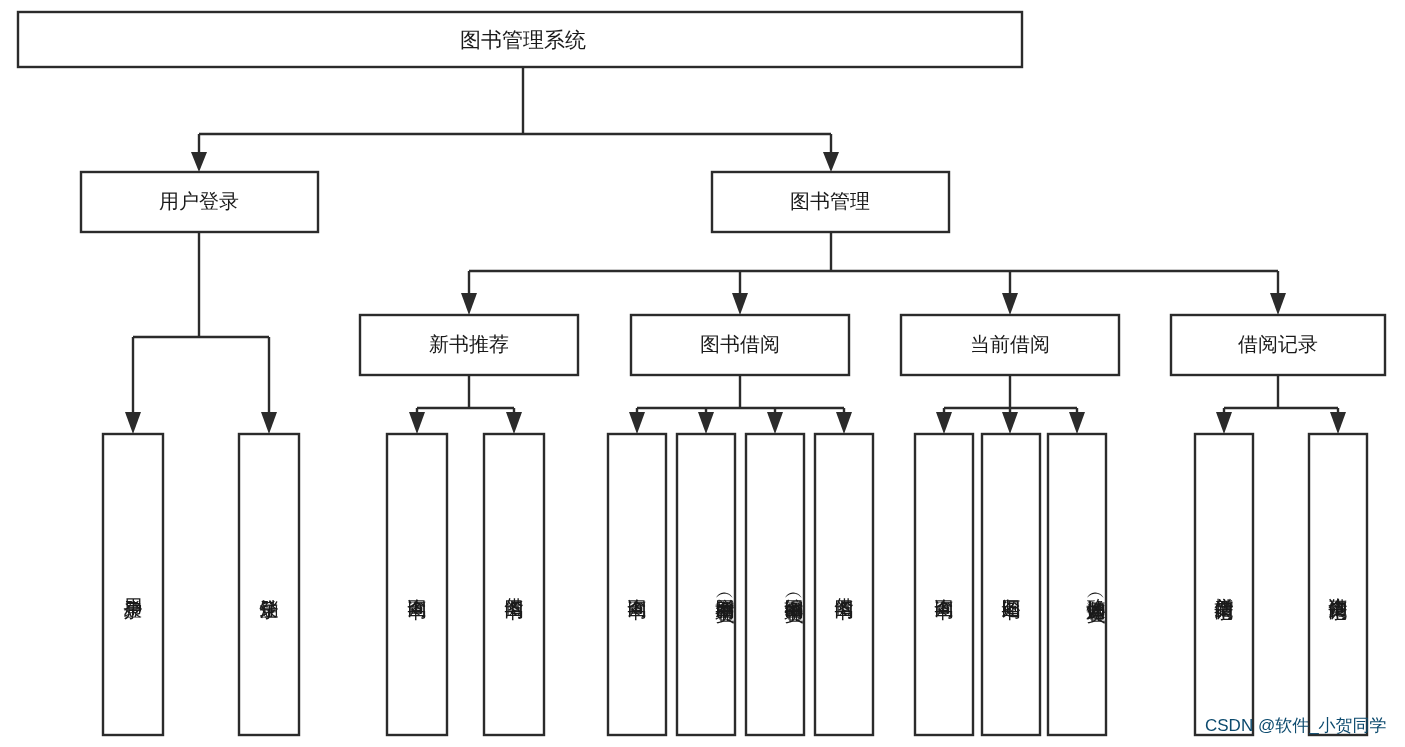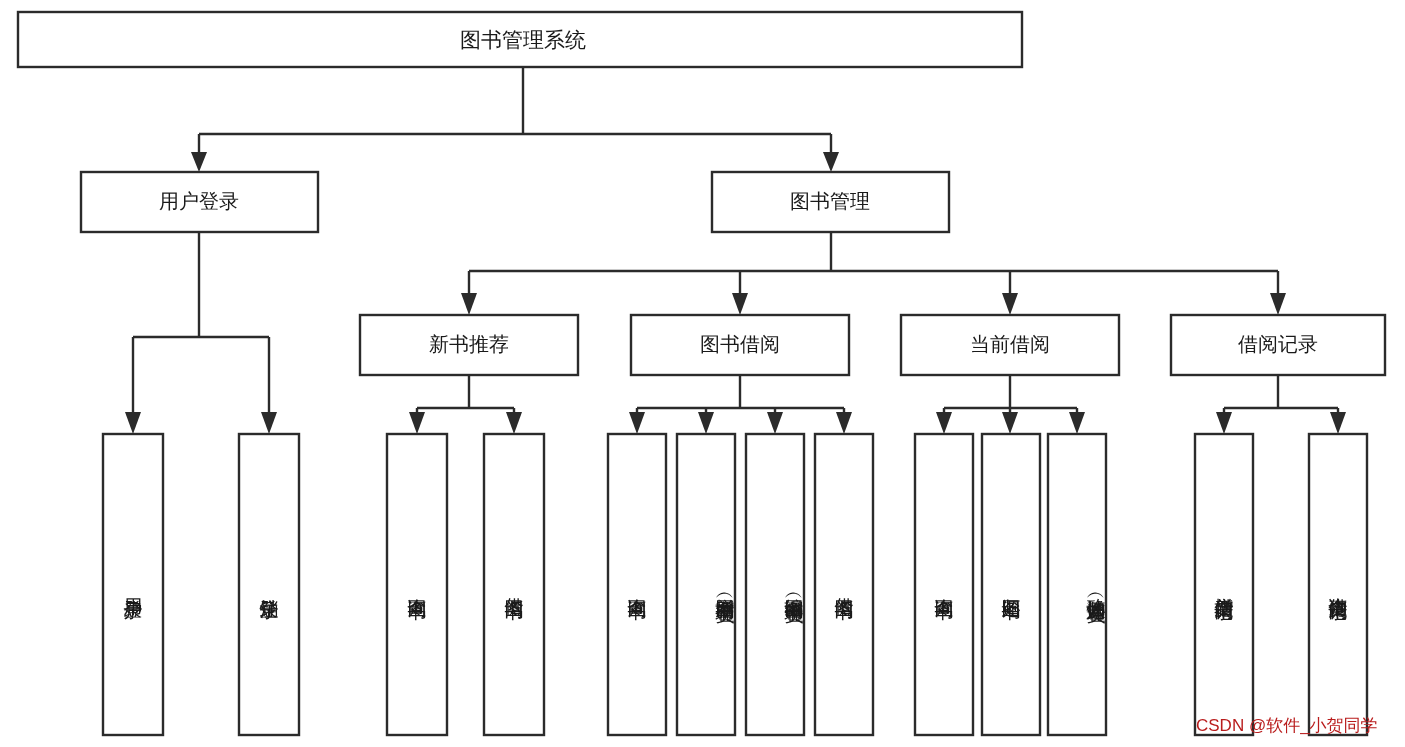--- a/index.html
+++ b/index.html
@@ -67,23 +67,24 @@
     letter-spacing: 1px;
     text-align: center;
     white-space: nowrap;
     pointer-events: none;
     user-select: none;
   }
   .watermark {
     position: absolute;
     font-family: "Liberation Sans", "DejaVu Sans", sans-serif;
     font-size: 17px;
-    color: #b91c1c;
+    color: #0c4a6e;
     white-space: nowrap;
     user-select: none;
+    margin-left: 9px;
   }
 </style>
 </head>
 <body>
 
 <div id="diagram-root">
 
   <svg class="chart-canvas" viewBox="0 0 1405 747" xmlns="http://www.w3.org/2000/svg">
 
     <g>

